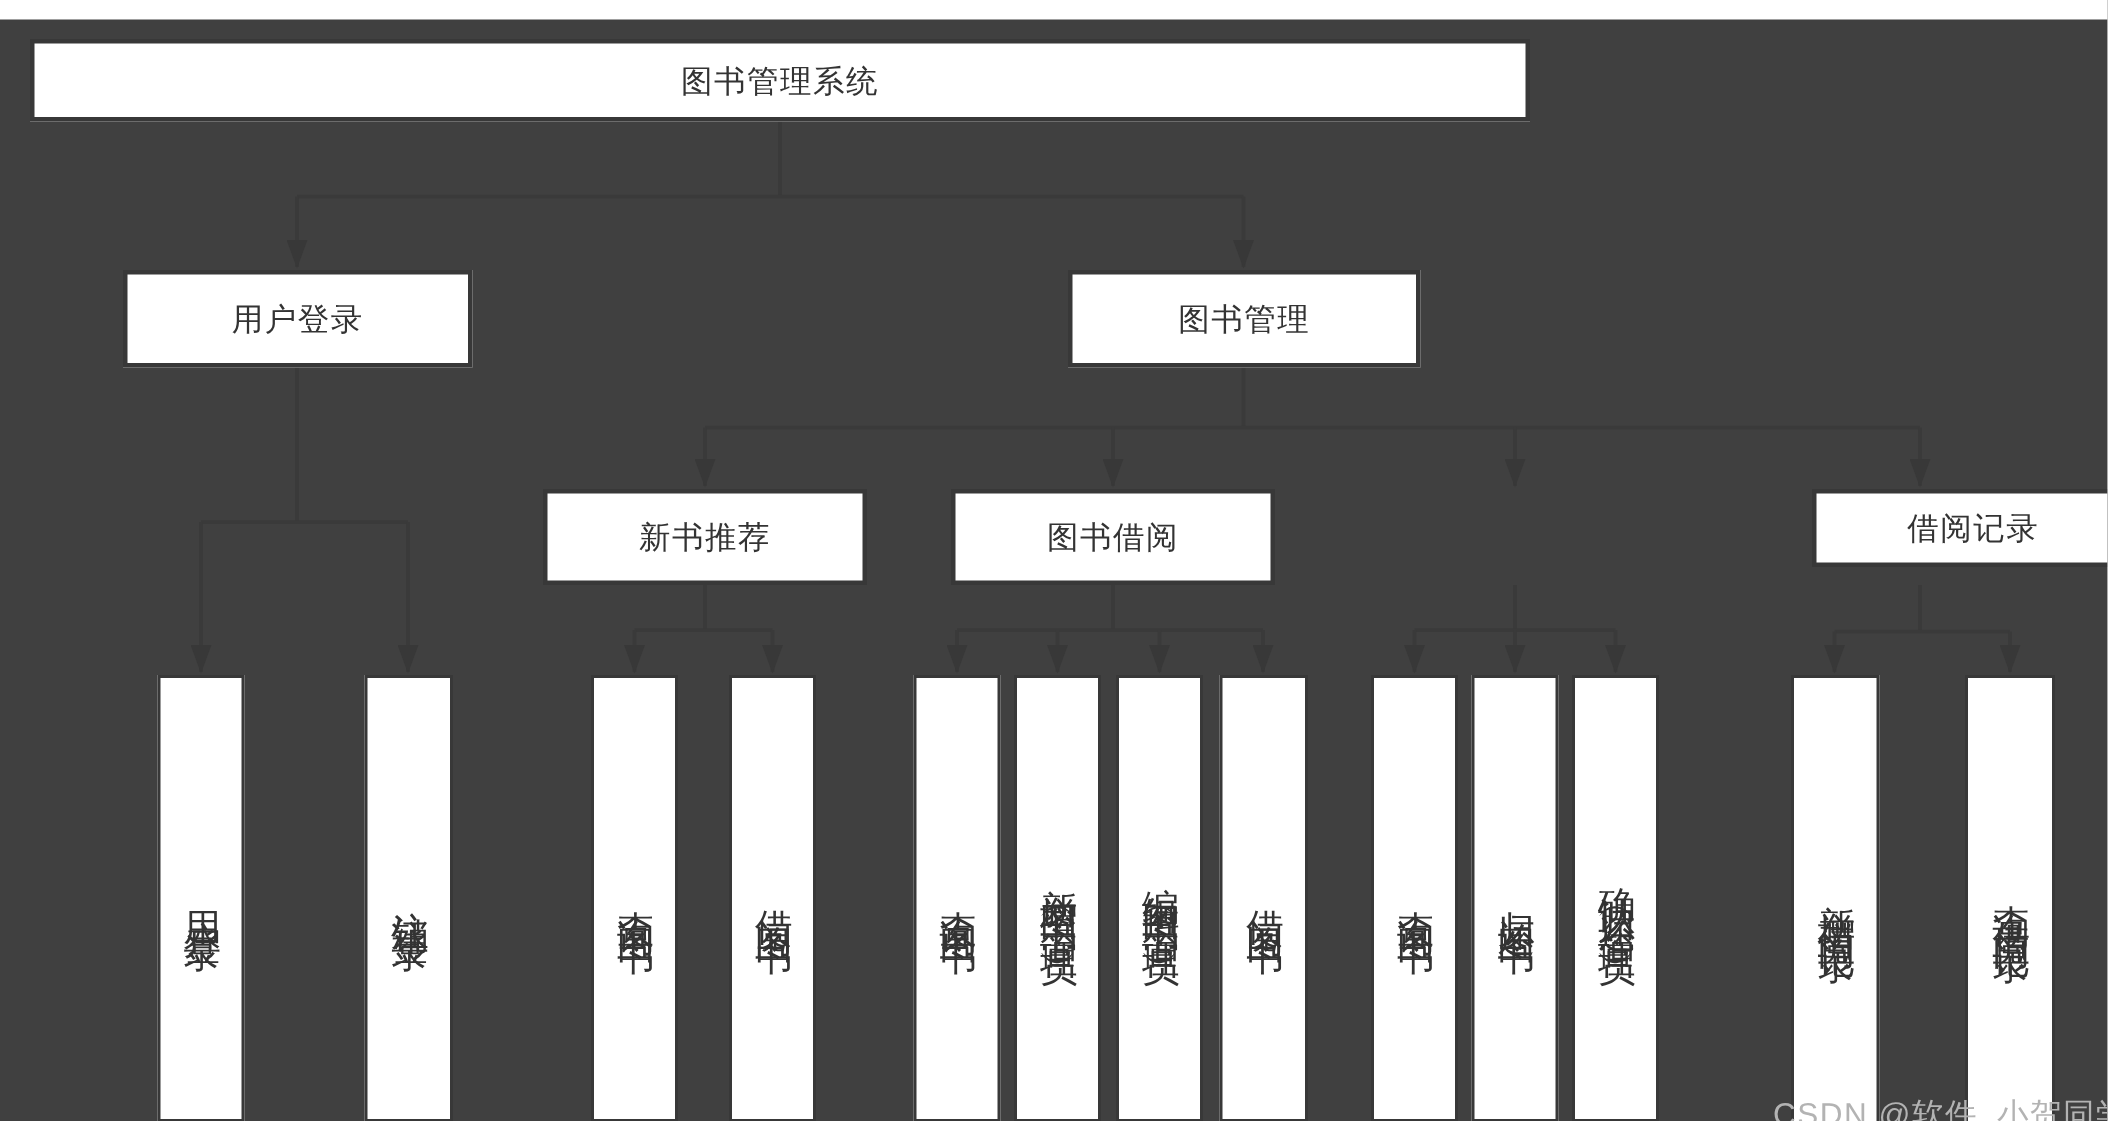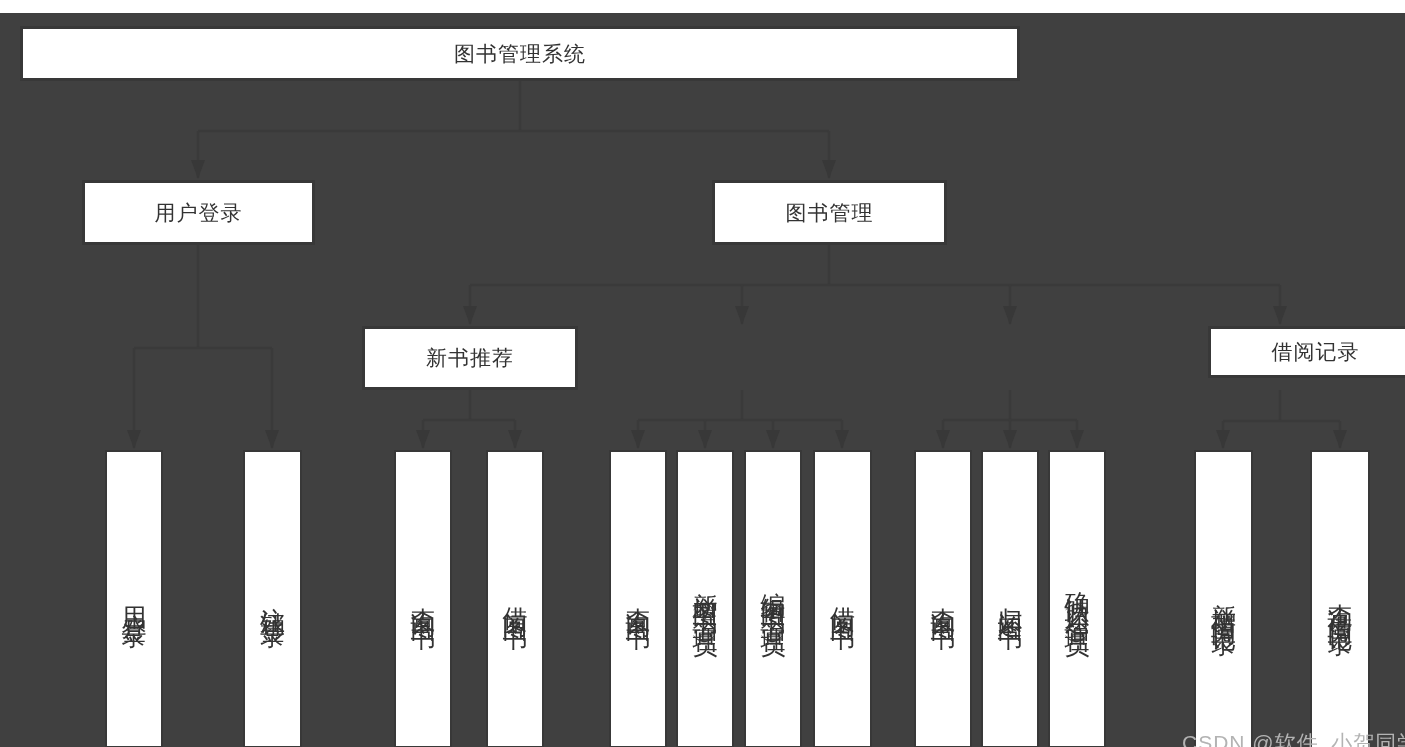--- a/index.html
+++ b/index.html
@@ -125,20 +125,23 @@
   <div class="node hbox" style="left:82px;top:167px;width:233px;height:65px">
     <span class="lbl">用户登录</span>
   </div>
   <div class="node hbox" style="left:362px;top:313px;width:216px;height:64px">
     <span class="lbl">新书推荐</span>
   </div>
 
   <div class="node hbox" style="left:712px;top:167px;width:235px;height:65px">
     <span class="lbl">图书管理</span>
   </div>
+  <div class="node hbox" style="left:634px;top:313px;width:216px;height:64px">
+    <span class="lbl">图书借阅</span>
+  </div>
   <div class="node hbox" style="left:1208px;top:313px;width:215px;height:52px">
     <span class="lbl">借阅记录</span>
   </div>
 
   <div class="node vbox" style="left:105px;top:437px;width:58px;height:298px">
     <span class="lbl">用户登录</span>
   </div>
   <div class="node vbox" style="left:243px;top:437px;width:59px;height:298px">
     <span class="lbl">注销登录</span>
   </div>

